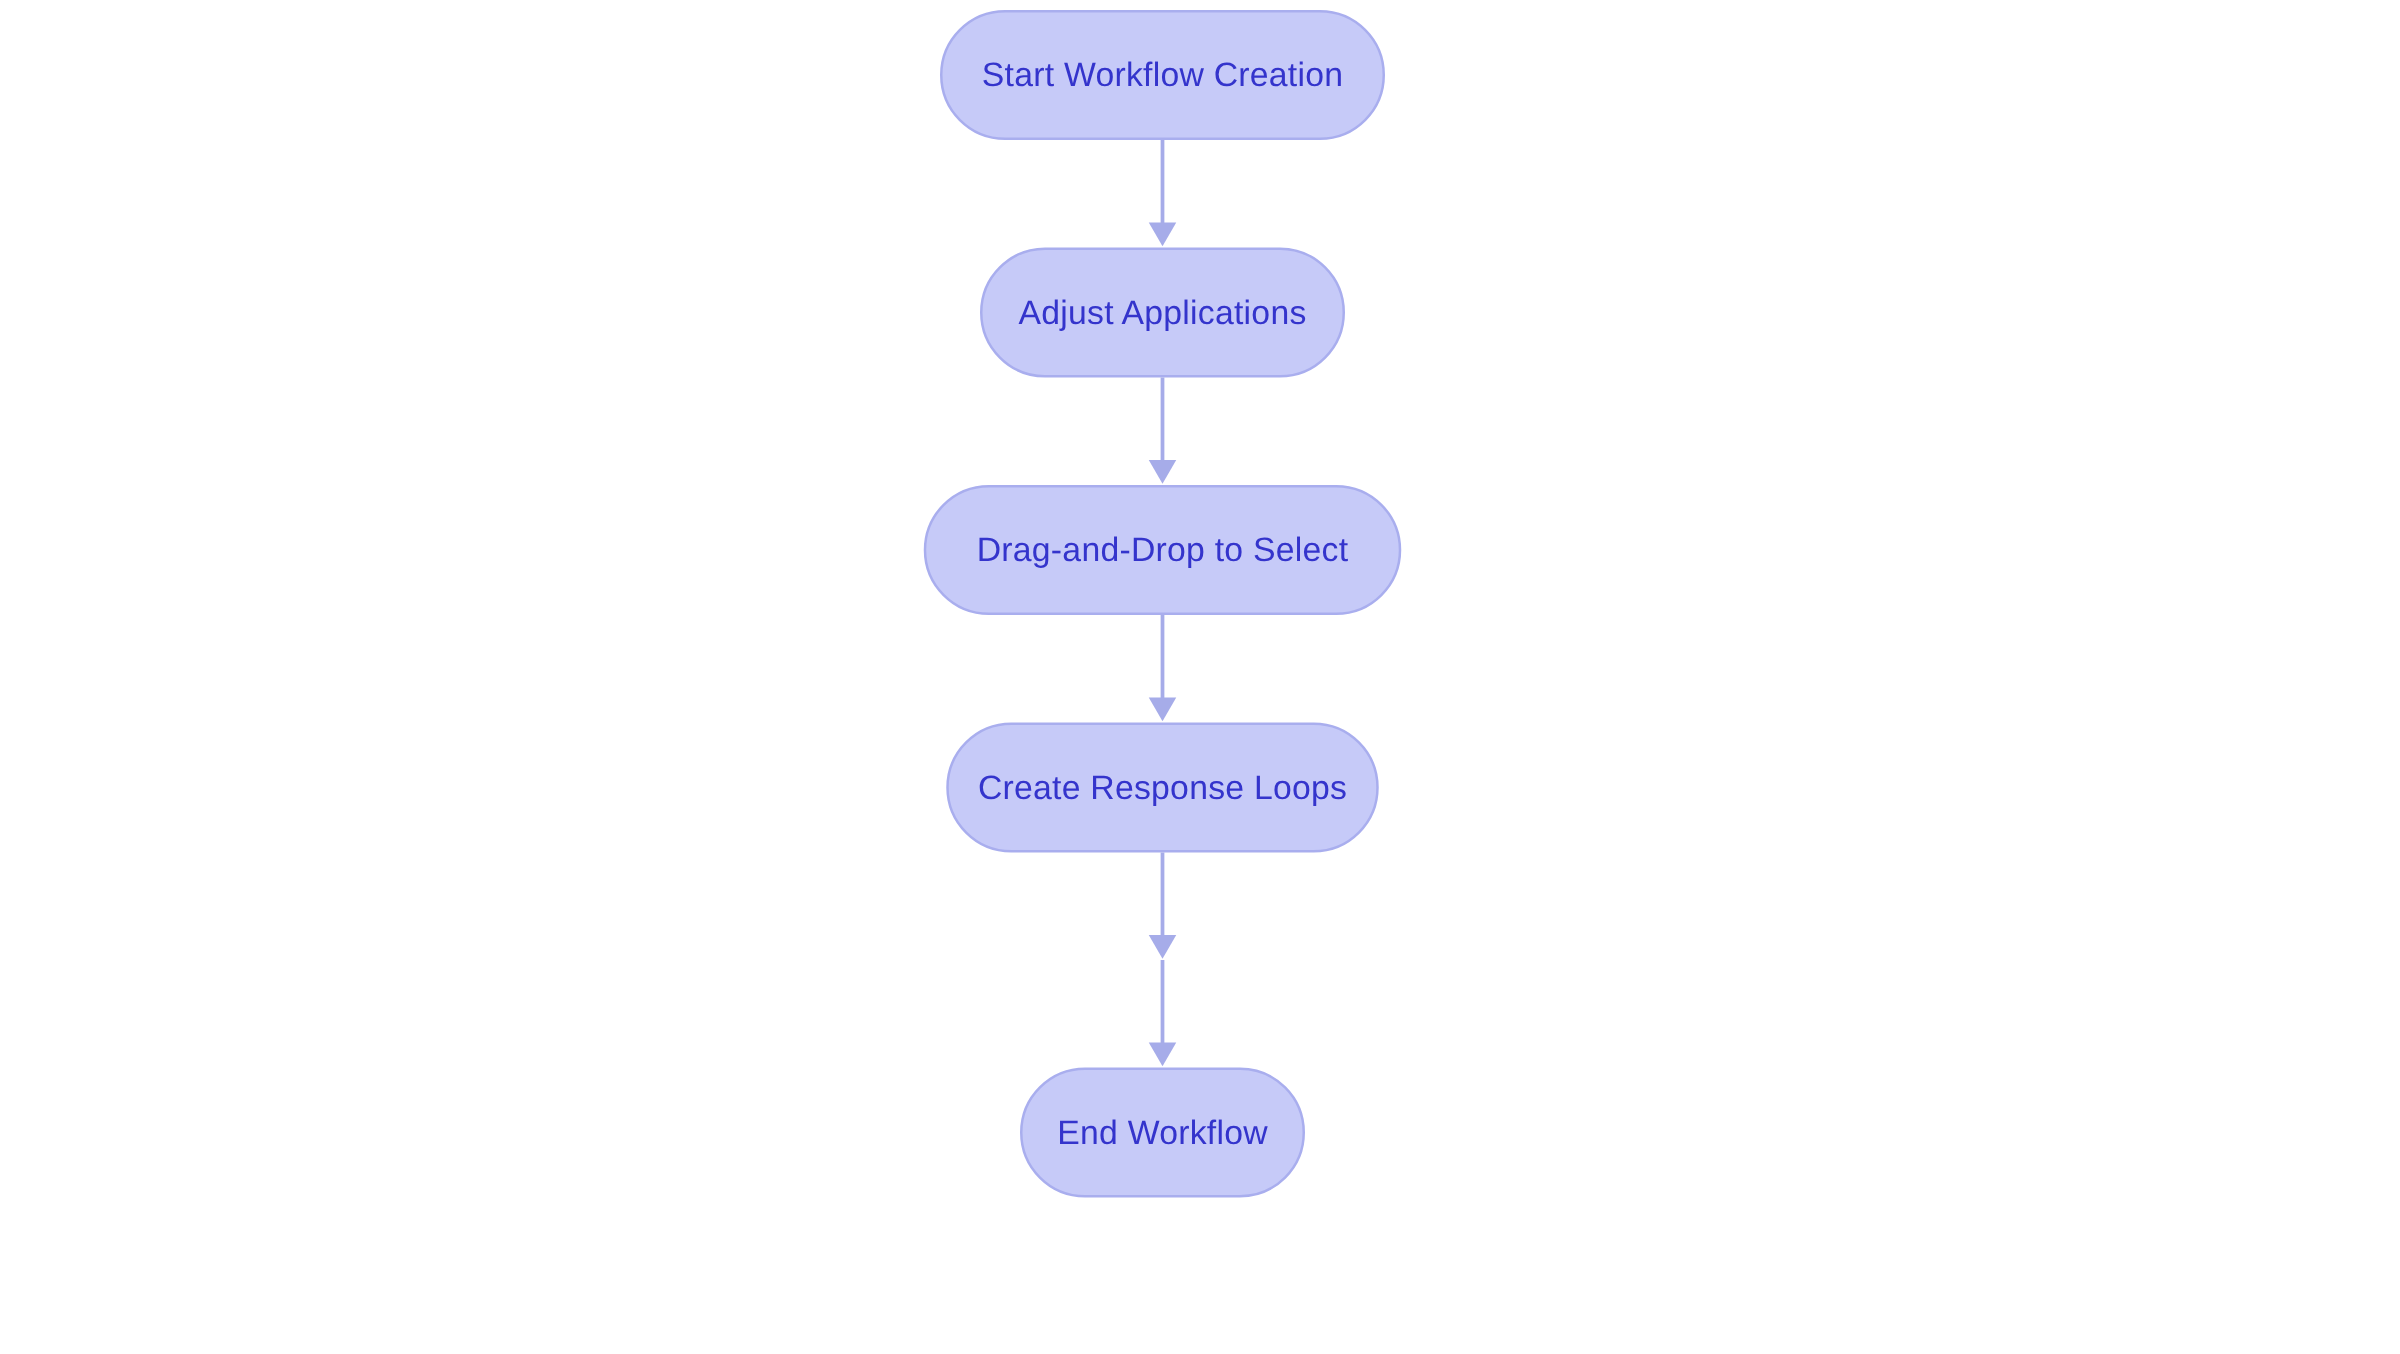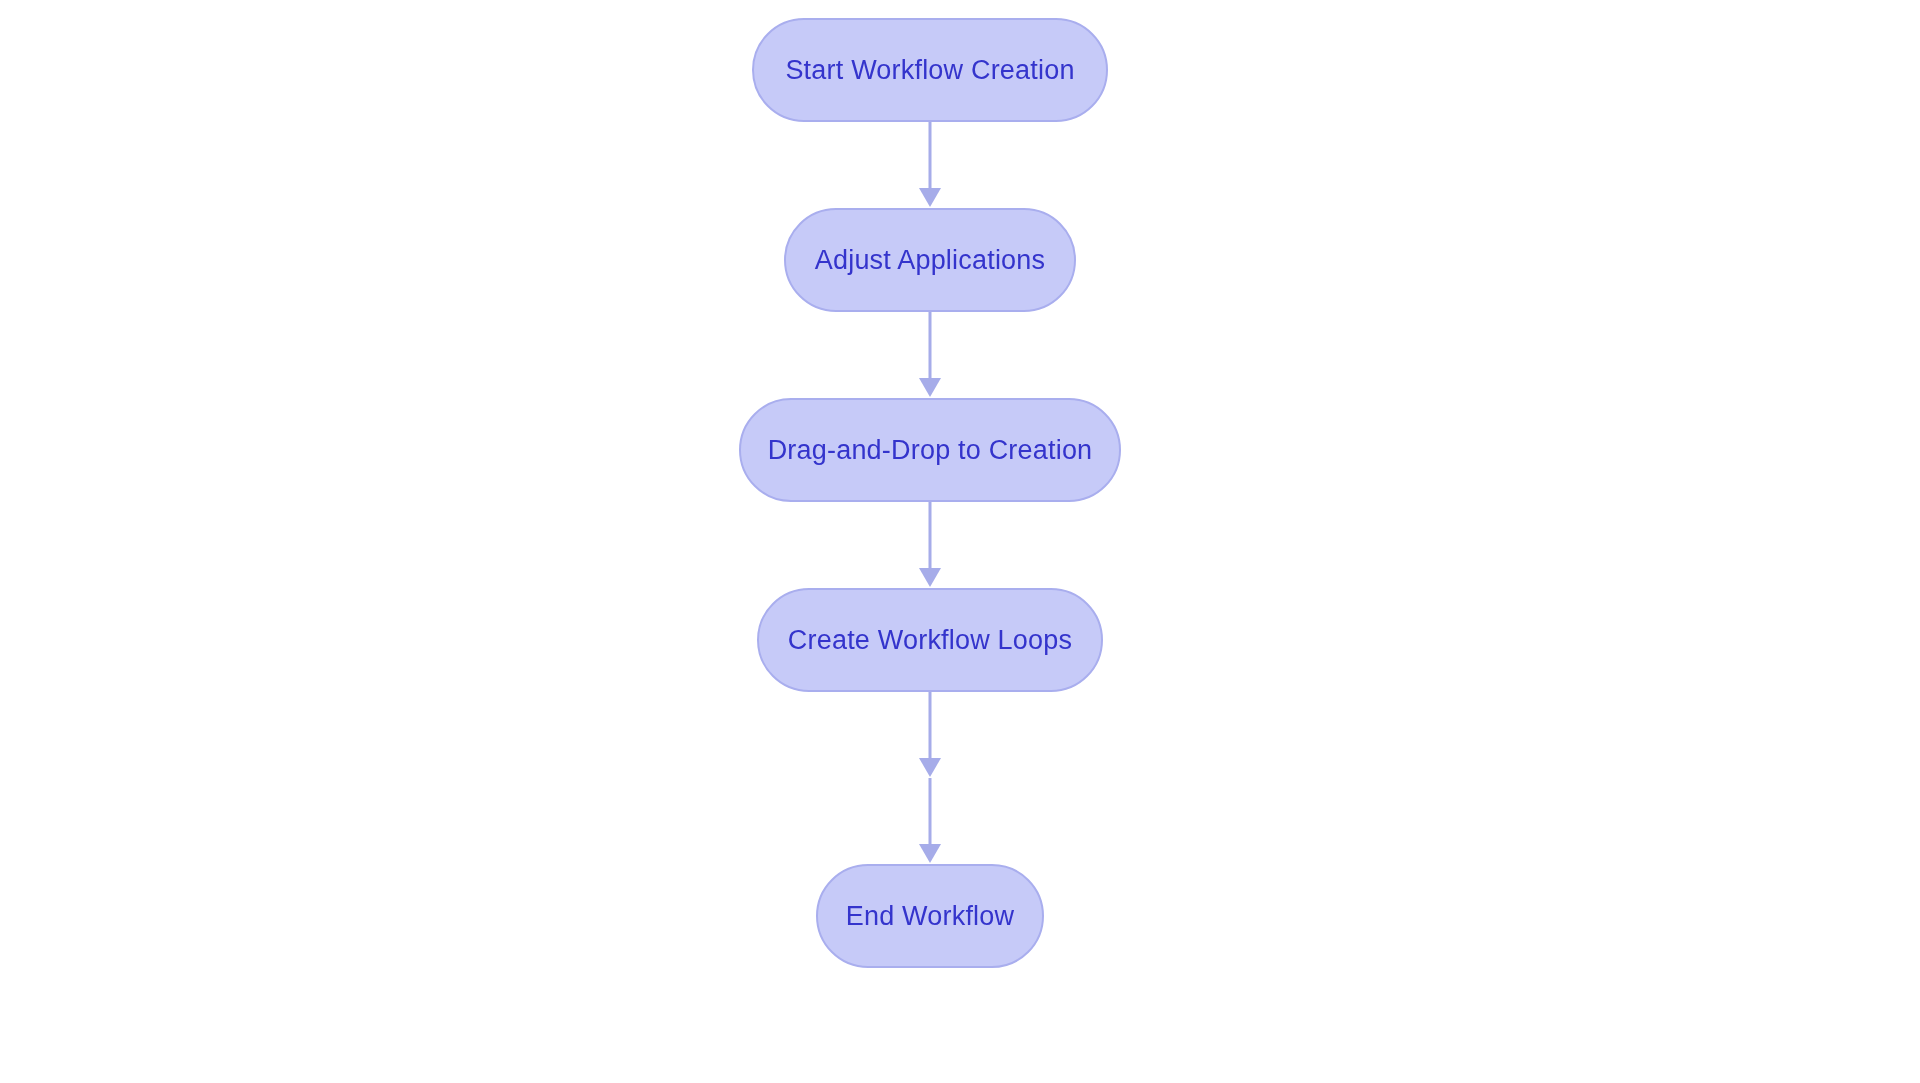--- a/index.html
+++ b/index.html
@@ -26,21 +26,21 @@
   .chain {
     position: absolute;
     left: 0;
     top: 0;
     width: 1860px;
     height: 1083px;
     display: flex;
     flex-direction: column;
     align-items: center;
     justify-content: flex-start;
-    padding-top: 18px;
+    padding-top: 8px;
     box-sizing: border-box;
   }
 
   
   .node {
     box-sizing: border-box;
     height: 104px;
     border-radius: 52px;
     background: #c6caf8;
     border: 2px solid #a9aeee;
@@ -114,30 +114,30 @@
     <div class="node w-n1">
       <span class="node-label">Adjust Applications</span>
     </div>
 
     <div class="connector">
       <div class="line"></div>
       <div class="head"></div>
     </div>
 
     <div class="node w-n2">
-      <span class="node-label">Drag-and-Drop to Creation</span>
+      <span class="node-label">Drag-and-Drop to Select</span>
     </div>
 
     <div class="connector">
       <div class="line"></div>
       <div class="head"></div>
     </div>
 
     <div class="node w-n3">
-      <span class="node-label">Create Workflow Loops</span>
+      <span class="node-label">Create Response Loops</span>
     </div>
 
     <div class="connector">
       <div class="line"></div>
       <div class="head"></div>
     </div>
 
 
     <div class="connector">
       <div class="line"></div>

